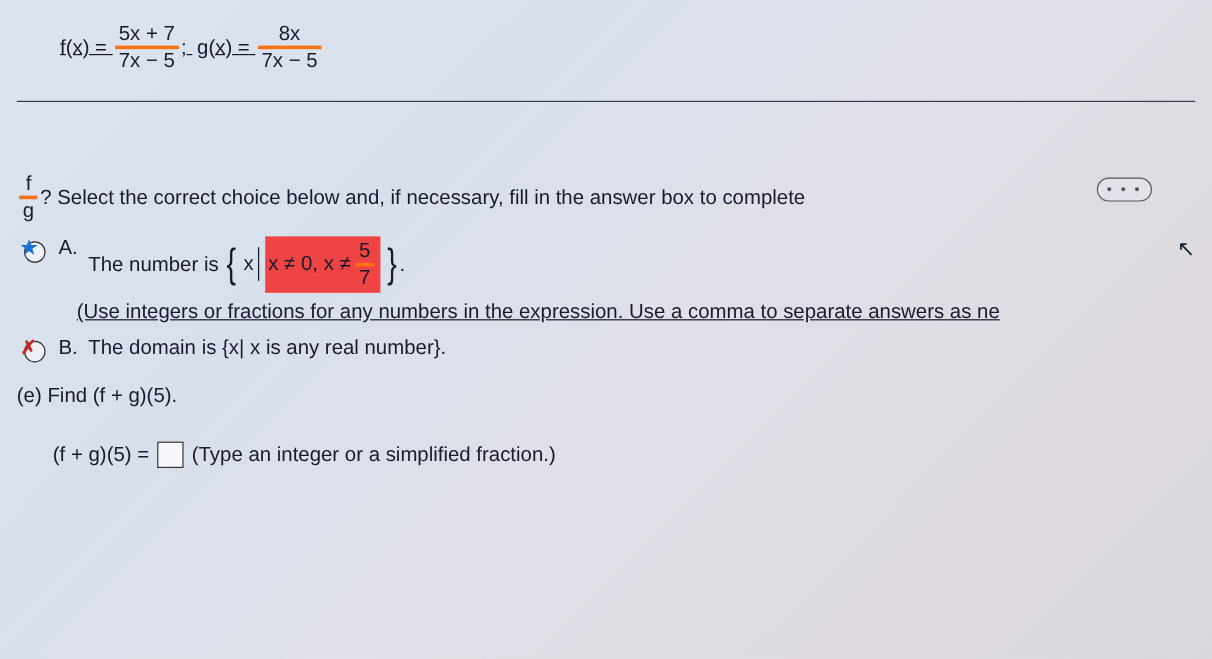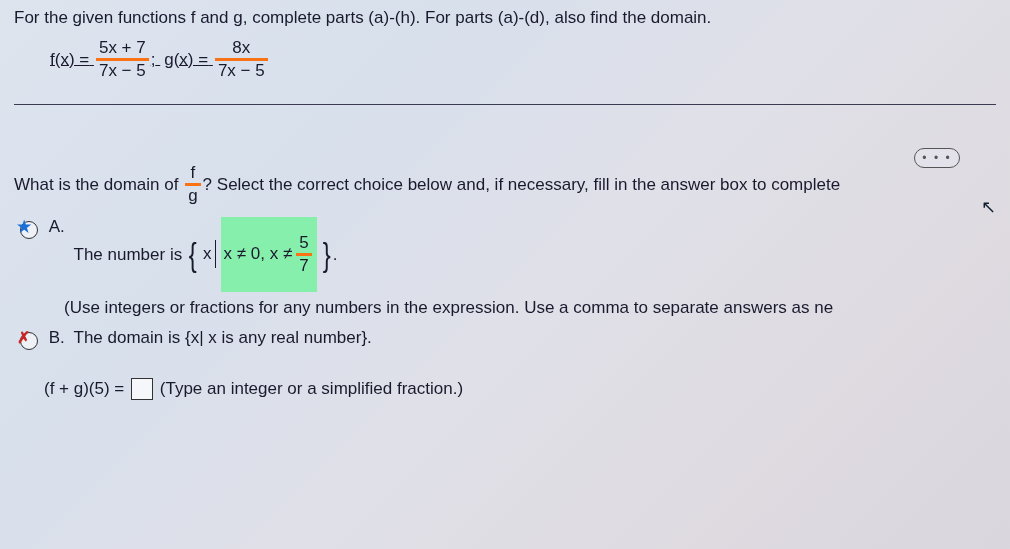--- a/index.html
+++ b/index.html
@@ -108,26 +108,26 @@
   }
   .vbar {
     display: inline-block;
     width: 1px;
     height: 28px;
     background: #1a1a2e;
     margin: 0 5px 0 3px;
     vertical-align: middle;
   }
   .hl {
-    background: #86efac;
-    padding: 16px 3px;
+    background: #ef4444;
+    padding: 2px 3px;
     display: inline-flex;
     align-items: center;
   }
-  .hint { margin-top: 6px; margin-left: 44px; }
+  .hint { margin-top: 6px; margin-left: 44px; text-decoration: underline; }
   .part-e { margin-top: 18px; }
   .ans-row { margin-top: 28px; margin-left: 30px; }
   .ans-box {
     display: inline-block;
     width: 20px; height: 20px;
     border: 1px solid #333;
     background: #f5f7fb;
     vertical-align: middle;
     margin: 0 2px;
   }
@@ -139,41 +139,39 @@
     color: #102030;
     transform: translate(0,0);
   }
   .valign { vertical-align: middle; }
 </style>
 </head>
 <body>
 
 <div class="page">
 
-  <div>For the given functions f and g, complete parts (a)-(h). For parts (a)-(d), also find the domain.</div>
 
   <div class="eq-line">
     <span class="valign">f(x) =</span>
     <span class="frac">
       <span class="num">5x + 7</span>
       <span class="den">7x − 5</span>
     </span><span class="valign">;</span>
     <span class="valign" style="margin-left:4px;text-align:center;">g(x) =</span>
     <span class="frac">
       <span class="num">8x</span>
       <span class="den">7x − 5</span>
     </span>
   </div>
 
   <hr class="hr">
 
   <div class="more-pill">• • •</div>
 
   <div class="question">
-    <span class="valign">What is the domain of </span>
     <span class="frac">
       <span class="num">f</span>
       <span class="den">g</span>
     </span><span class="valign">? Select the correct choice below and, if necessary, fill in the answer box to complete</span>
   </div>
 
   <span class="cursor-arrow">↖︎</span>
 
   <div class="choices">
 
@@ -210,20 +208,21 @@
       <span class="radio-wrap">
         <span class="radio"></span>
         <span class="mark cross">✗</span>
       </span>
       <span class="choice-label">B.</span>
       <span class="choice-body">The domain is {x| x is any real number}.</span>
     </div>
 
   </div>
 
+  <div class="part-e">(e) Find (f + g)(5).</div>
 
   <div class="ans-row">
     <span class="valign">(f + g)(5) =</span>
     <span class="ans-box"></span>
     <span class="valign">(Type an integer or a simplified fraction.)</span>
   </div>
 
 </div>
 
 </body></html>

